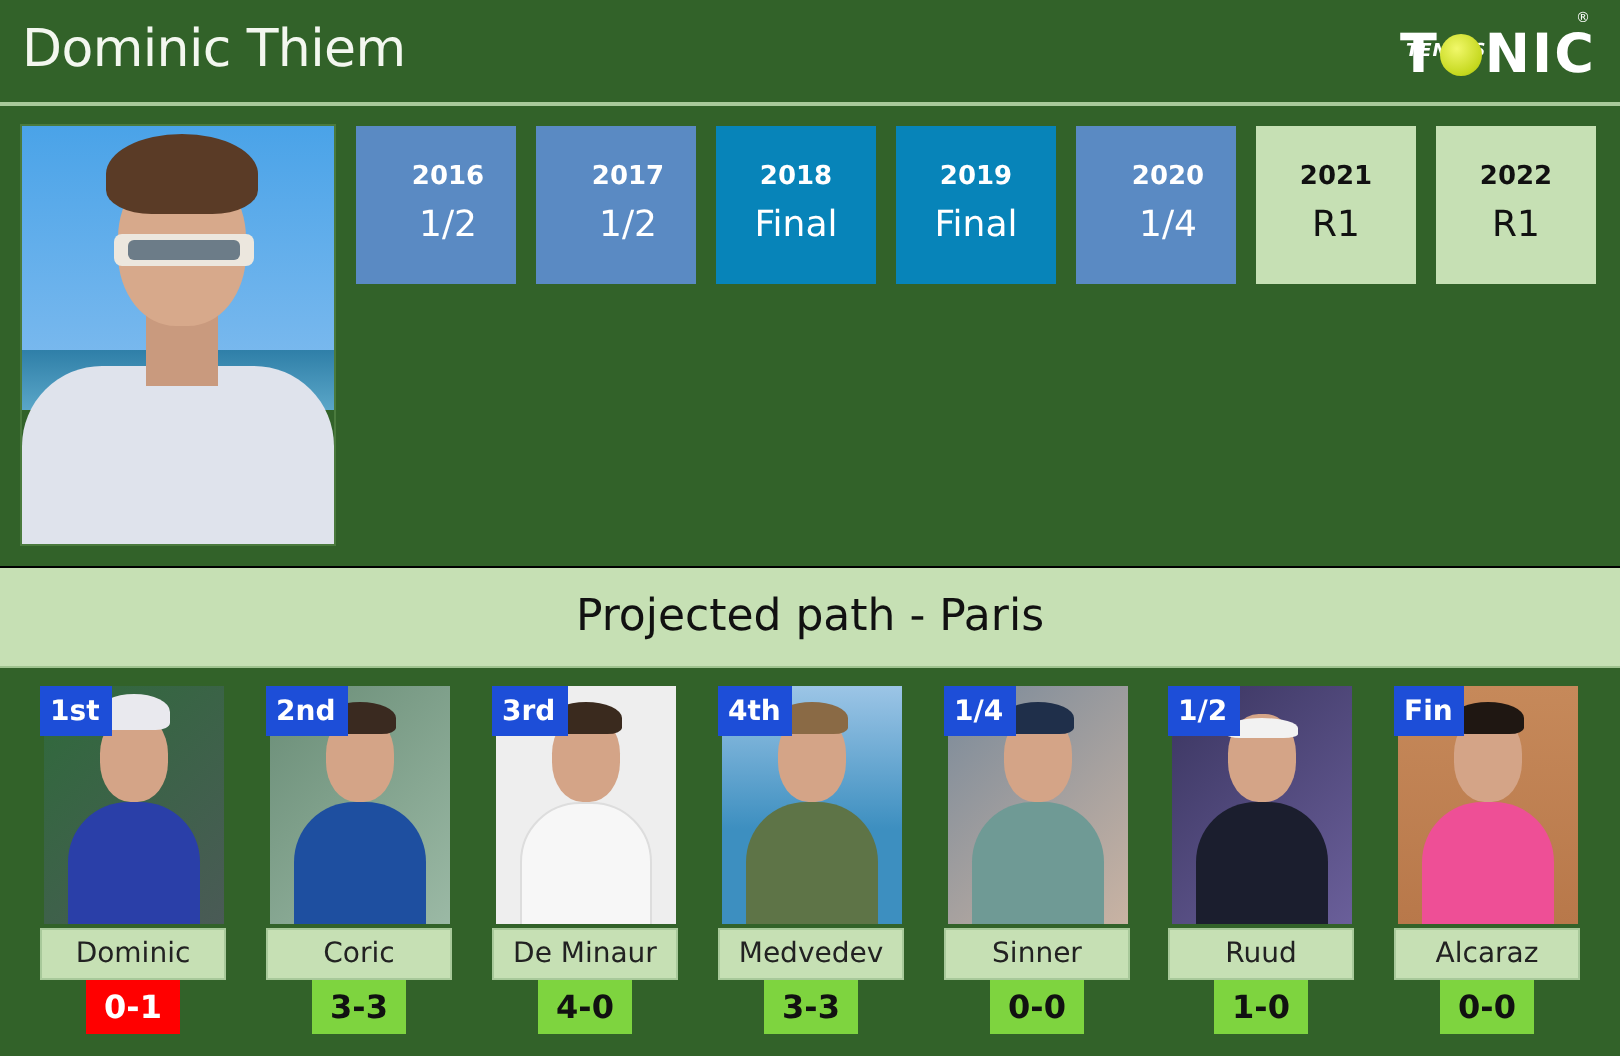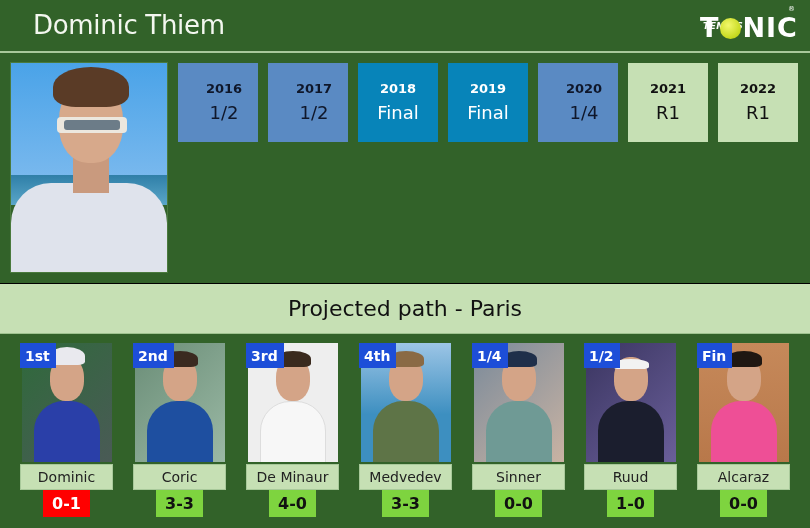--- a/index.html
+++ b/index.html
@@ -1,37 +1,37 @@
 <!DOCTYPE html>
 <html><head>
 <meta charset="utf-8">
 <style>
   * { box-sizing: border-box; margin: 0; padding: 0; }
   body { width: 810px; height: 528px; background: #326229; font-family: "DejaVu Sans", sans-serif; position: relative; overflow: hidden; }
   .title-band { position: absolute; left: 0; top: 0; width: 810px; height: 50px; background: #326229; }
-  .title { position: absolute; left: 11px; top: 10px; color: #f3f7ef; font-size: 26px; font-family: "DejaVu Sans", sans-serif; letter-spacing: -0.3px; margin-left: 22px; }
+  .title { position: absolute; left: 11px; top: 10px; color: #f3f7ef; font-size: 26px; font-family: "DejaVu Sans", sans-serif; letter-spacing: -0.3px; }
   .title-line { position: absolute; left: 0; top: 51px; width: 810px; height: 2px; background: #a9c99b; }
   .logo { position: absolute; left: 700px; top: 5px; width: 100px; height: 38px; }
   .logo-small { position: absolute; left: 3px; top: 16px; color: #fff; font-weight: bold; font-style: italic; font-size: 9px; letter-spacing: 0.5px; }
   .logo-big { position: absolute; left: 0; top: 8px; color: #fff; font-weight: bold; font-size: 27px; letter-spacing: 1px; font-family: "DejaVu Sans", sans-serif; line-height: 30px; }
   .logo-ball { display: inline-block; width: 21px; height: 21px; border-radius: 50%; background: radial-gradient(circle at 40% 35%, #f1f86a, #c5d81e 70%, #9bb514); vertical-align: -2px; margin: 0 1px; }
   .logo-reg { position: absolute; left: 88px; top: 0; color: #fff; font-size: 7px; }
   .main-photo { position: absolute; left: 10px; top: 62px; width: 158px; height: 211px; overflow: hidden; border: 1px solid #4a7a3d; }
   .sky { position: absolute; left: 0; top: 0; width: 100%; height: 118px; background: linear-gradient(#4aa3e8, #7ab9ee); }
   .sea { position: absolute; left: 0; top: 112px; width: 100%; height: 30px; background: linear-gradient(#2f7fa8, #5aa6c8); }
   .shirt { position: absolute; left: 0; top: 120px; width: 100%; height: 100px; background: #dfe3ec; border-radius: 40px 40px 0 0; }
   .neck { position: absolute; left: 62px; top: 90px; width: 36px; height: 40px; background: #c99a7e; }
   .face { position: absolute; left: 48px; top: 20px; width: 64px; height: 80px; background: #d7a98b; border-radius: 45%; }
   .hair { position: absolute; left: 42px; top: 4px; width: 76px; height: 40px; background: #5a3b26; border-radius: 50% 50% 30% 30%; }
   .glasses { position: absolute; left: 46px; top: 54px; width: 70px; height: 16px; background: #ece7de; border-radius: 4px; }
   .glasses::after { content: ""; position: absolute; left: 7px; top: 3px; width: 56px; height: 10px; background: #6c7c88; border-radius: 3px; }
   .year-box { position: absolute; top: 63px; width: 80px; height: 79px; text-align: center; }
   .year-box .yr { display: block; margin-top: 18px; font-size: 13px; font-weight: bold; }
   .year-box .res { display: block; margin-top: 6px; font-size: 18px; }
-  .yb-blue { background: #5a8ac3; color: #0f172a; padding-left: 12px; }
+  .yb-blue { background: #5a8ac3; color: #ffffff; padding-left: 12px; }
   .yb-final { background: #0784b9; color: #ffffff; }
   .yb-light { background: #c6e0b4; color: #111; }
   .path-band { position: absolute; left: 0; top: 283px; width: 810px; height: 51px; background: #c6e0b4; border-top: 1px solid #000000; border-bottom: 1px solid #9fc38f; }
   .path-title { display: block; text-align: center; line-height: 50px; font-size: 22px; color: #111; }
   .card { position: absolute; top: 343px; width: 93px; height: 180px; }
   .card-photo { position: absolute; left: 2px; top: 0; width: 90px; height: 119px; overflow: hidden; }
   .card-bg { position: absolute; inset: 0; }
   .card-body { position: absolute; left: 12px; top: 58px; width: 66px; height: 70px; border-radius: 30px 30px 0 0; }
   .card-head { position: absolute; left: 28px; top: 14px; width: 34px; height: 44px; background: #d4a487; border-radius: 45%; }
   .card-hair { position: absolute; left: 27px; top: 8px; width: 36px; height: 16px; border-radius: 50% 50% 20% 20%; }

